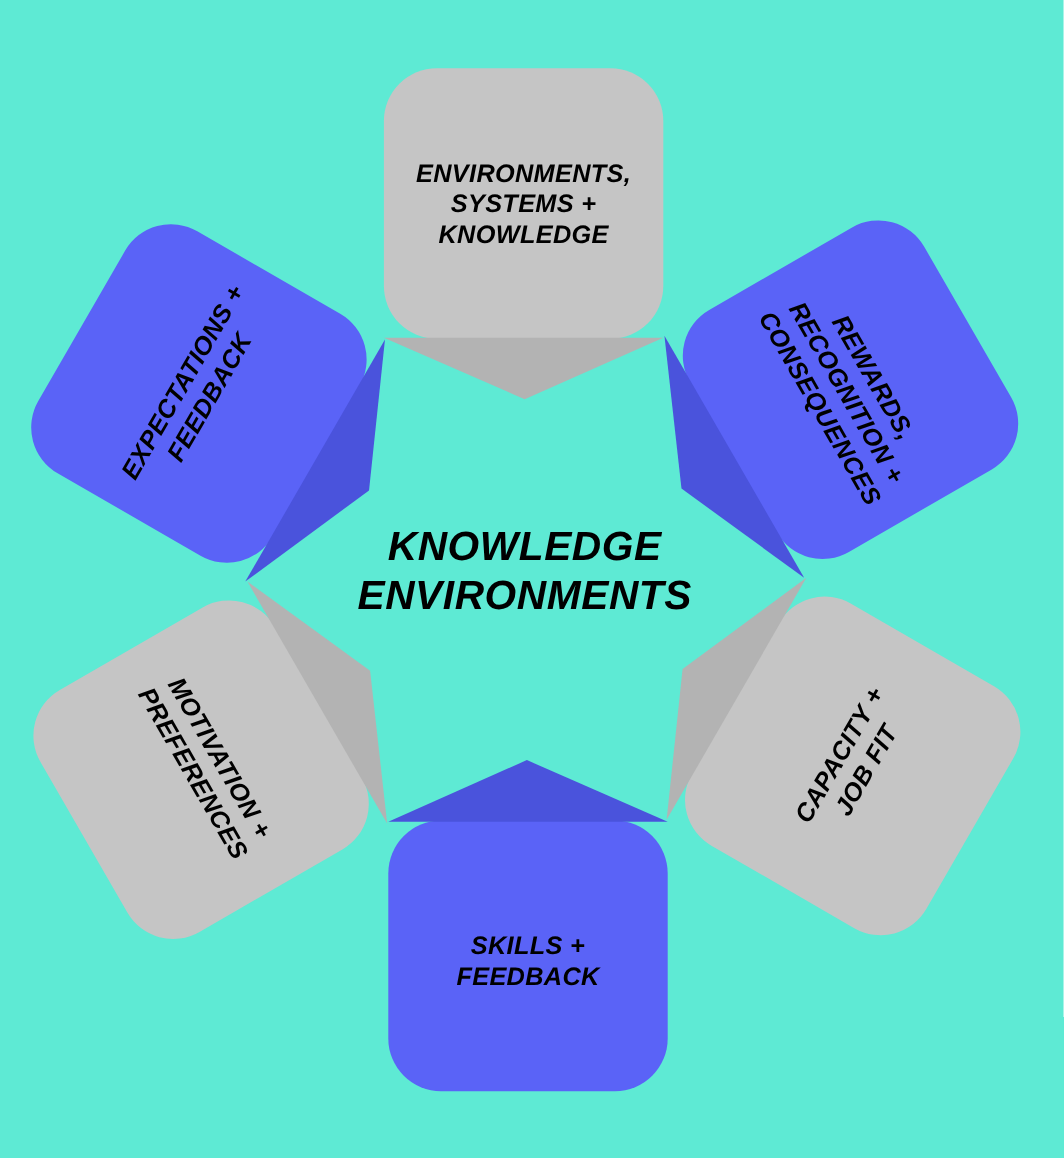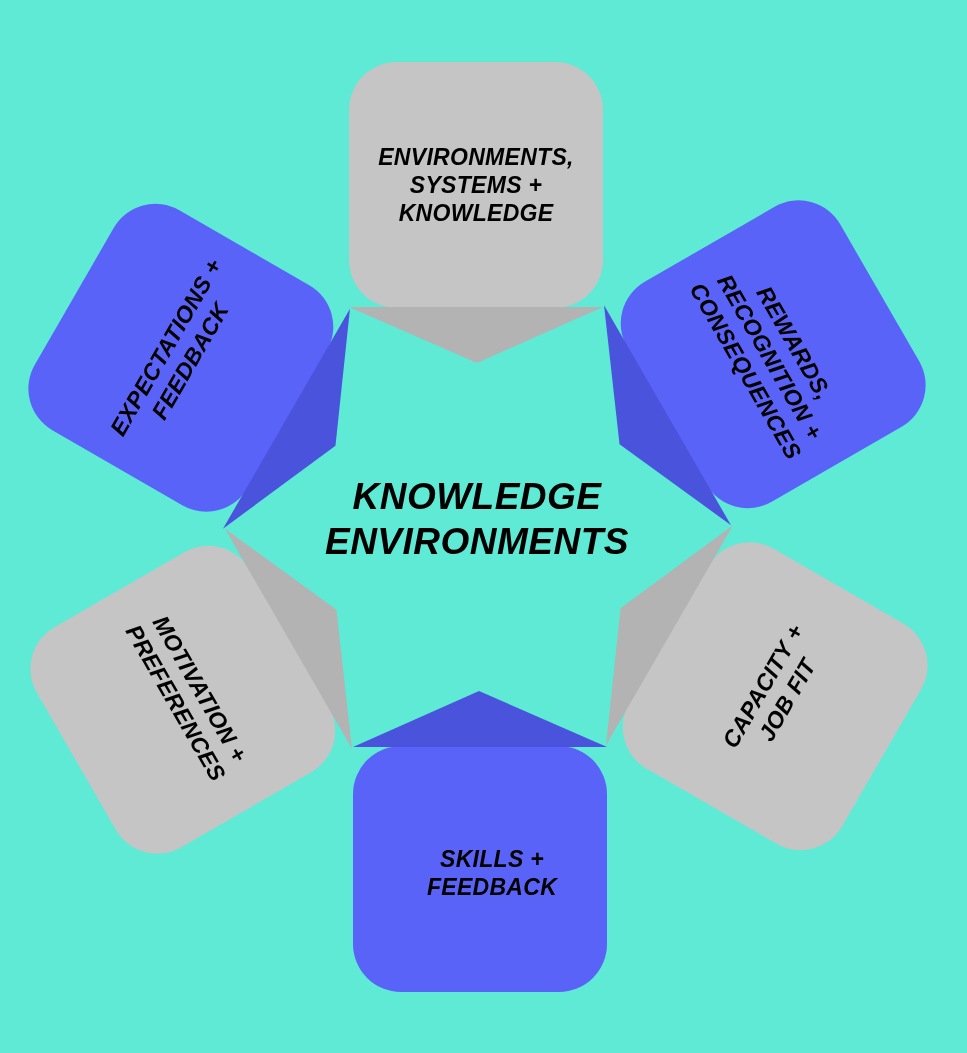--- a/index.html
+++ b/index.html
@@ -85,21 +85,21 @@
     <div>REWARDS,</div>
     <div>RECOGNITION +</div>
     <div>CONSEQUENCES</div>
   </div>
 
   <div class="seg-label" style="left:775px; top:693px; transform:translate(-50%,-50%) rotate(-60deg);">
     <div>CAPACITY +</div>
     <div>JOB FIT</div>
   </div>
 
-  <div class="seg-label" style="left:480px; top:873px; transform:translate(-50%,-50%) rotate(0deg);margin-left:12px;">
+  <div class="seg-label" style="left:480px; top:873px; transform:translate(-50%,-50%) rotate(0deg);">
     <div>SKILLS +</div>
     <div>FEEDBACK</div>
   </div>
 
   <div class="seg-label" style="left:188px; top:696px; transform:translate(-50%,-50%) rotate(60deg);">
     <div>MOTIVATION +</div>
     <div>PREFERENCES</div>
   </div>
 
   <div class="seg-label" style="left:178px; top:354px; transform:translate(-50%,-50%) rotate(-60deg);">

